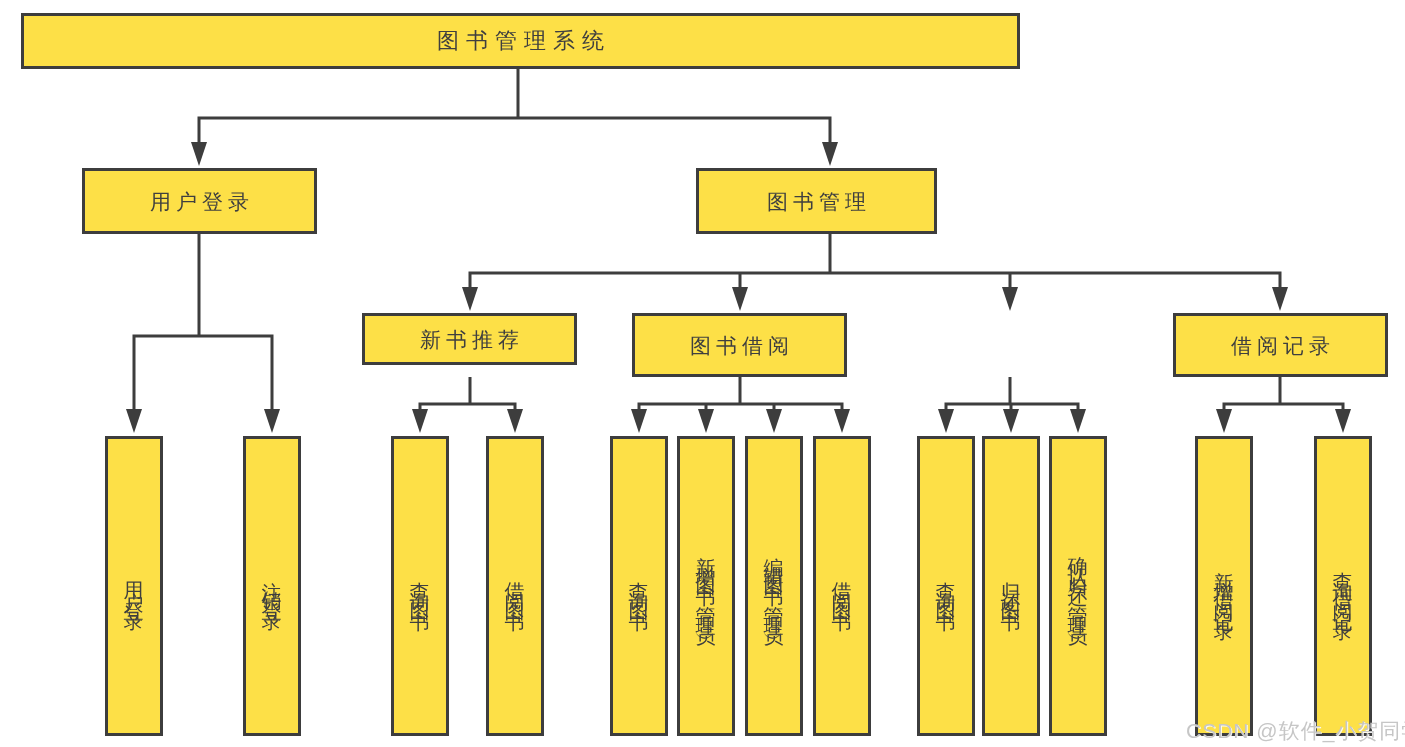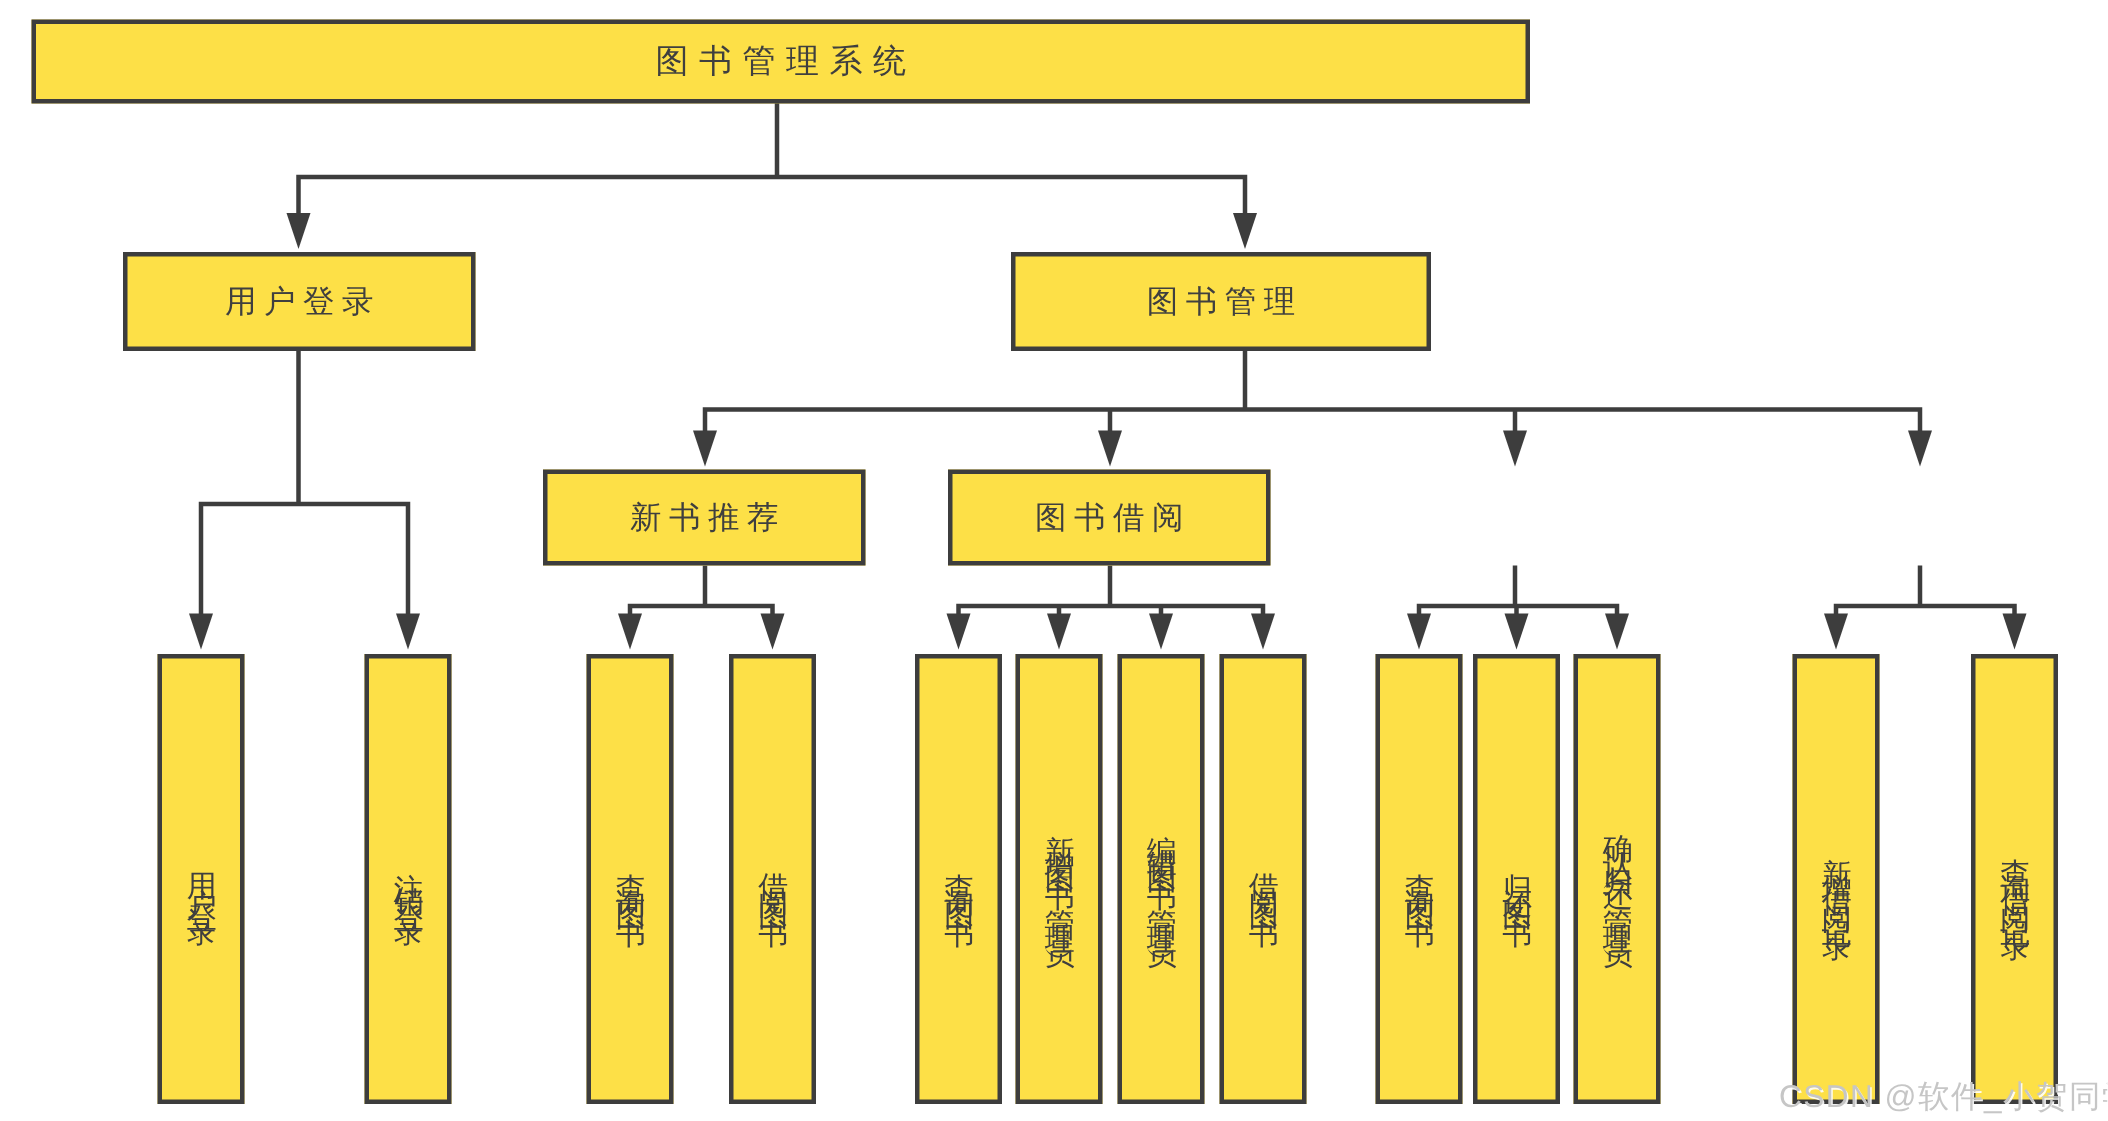--- a/index.html
+++ b/index.html
@@ -97,29 +97,32 @@
     </g>
   </svg>
 
   <div class="node h root-box" style="left:21px;top:13px;width:999px;height:56px;">
     <span>图书管理系统</span>
   </div>
 
   <div class="node h" style="left:82px;top:168px;width:235px;height:66px;">
     <span>用户登录</span>
   </div>
-  <div class="node h" style="left:674px;top:168px;width:280px;height:66px;">
+  <div class="node h" style="left:696px;top:168px;width:241px;height:66px;">
     <span>图书管理</span>
   </div>
 
-  <div class="node h" style="left:362px;top:313px;width:215px;height:64px;">
+  <div class="node h" style="left:362px;top:313px;width:215px;height:52px;">
     <span>新书推荐</span>
   </div>
   <div class="node h" style="left:632px;top:313px;width:215px;height:64px;">
     <span>图书借阅</span>
+  </div>
+  <div class="node h" style="left:1173px;top:313px;width:215px;height:64px;">
+    <span>借阅记录</span>
   </div>
 
   <div class="node leaf" style="left:105px;top:436px;">
     <span>用户登录</span>
   </div>
   <div class="node leaf" style="left:243px;top:436px;">
     <span>注销登录</span>
   </div>
 
   <div class="node leaf" style="left:391px;top:436px;">

